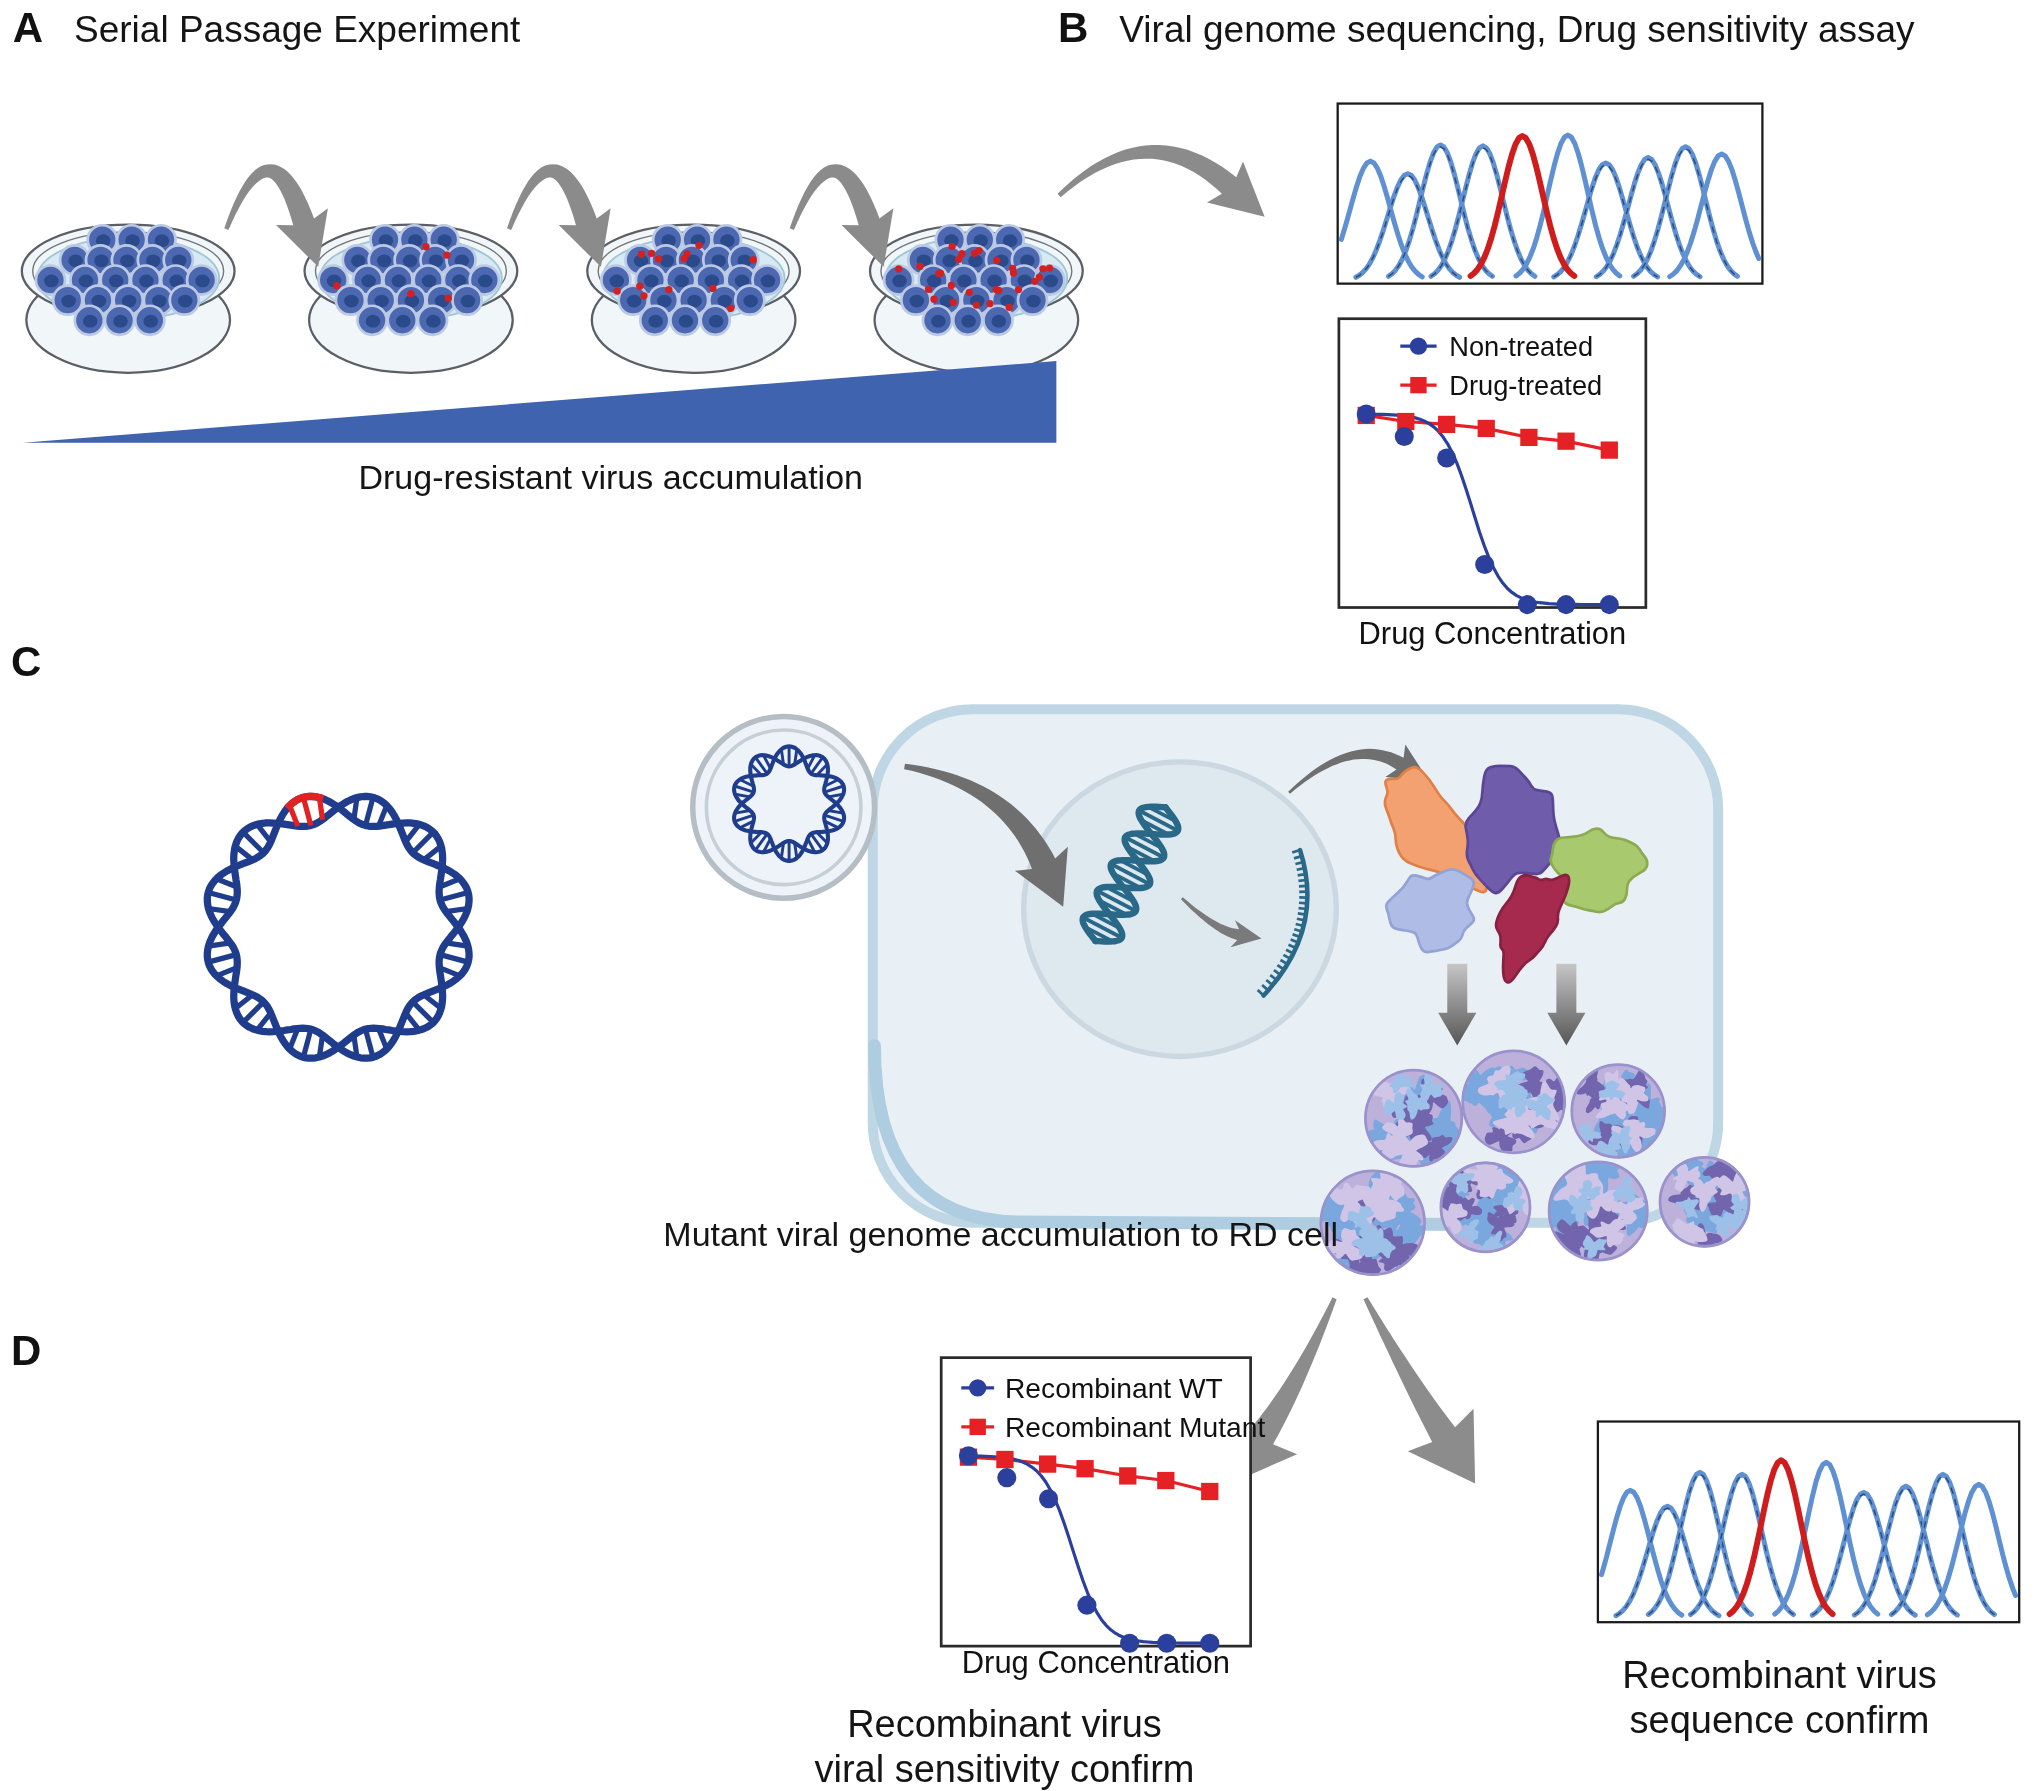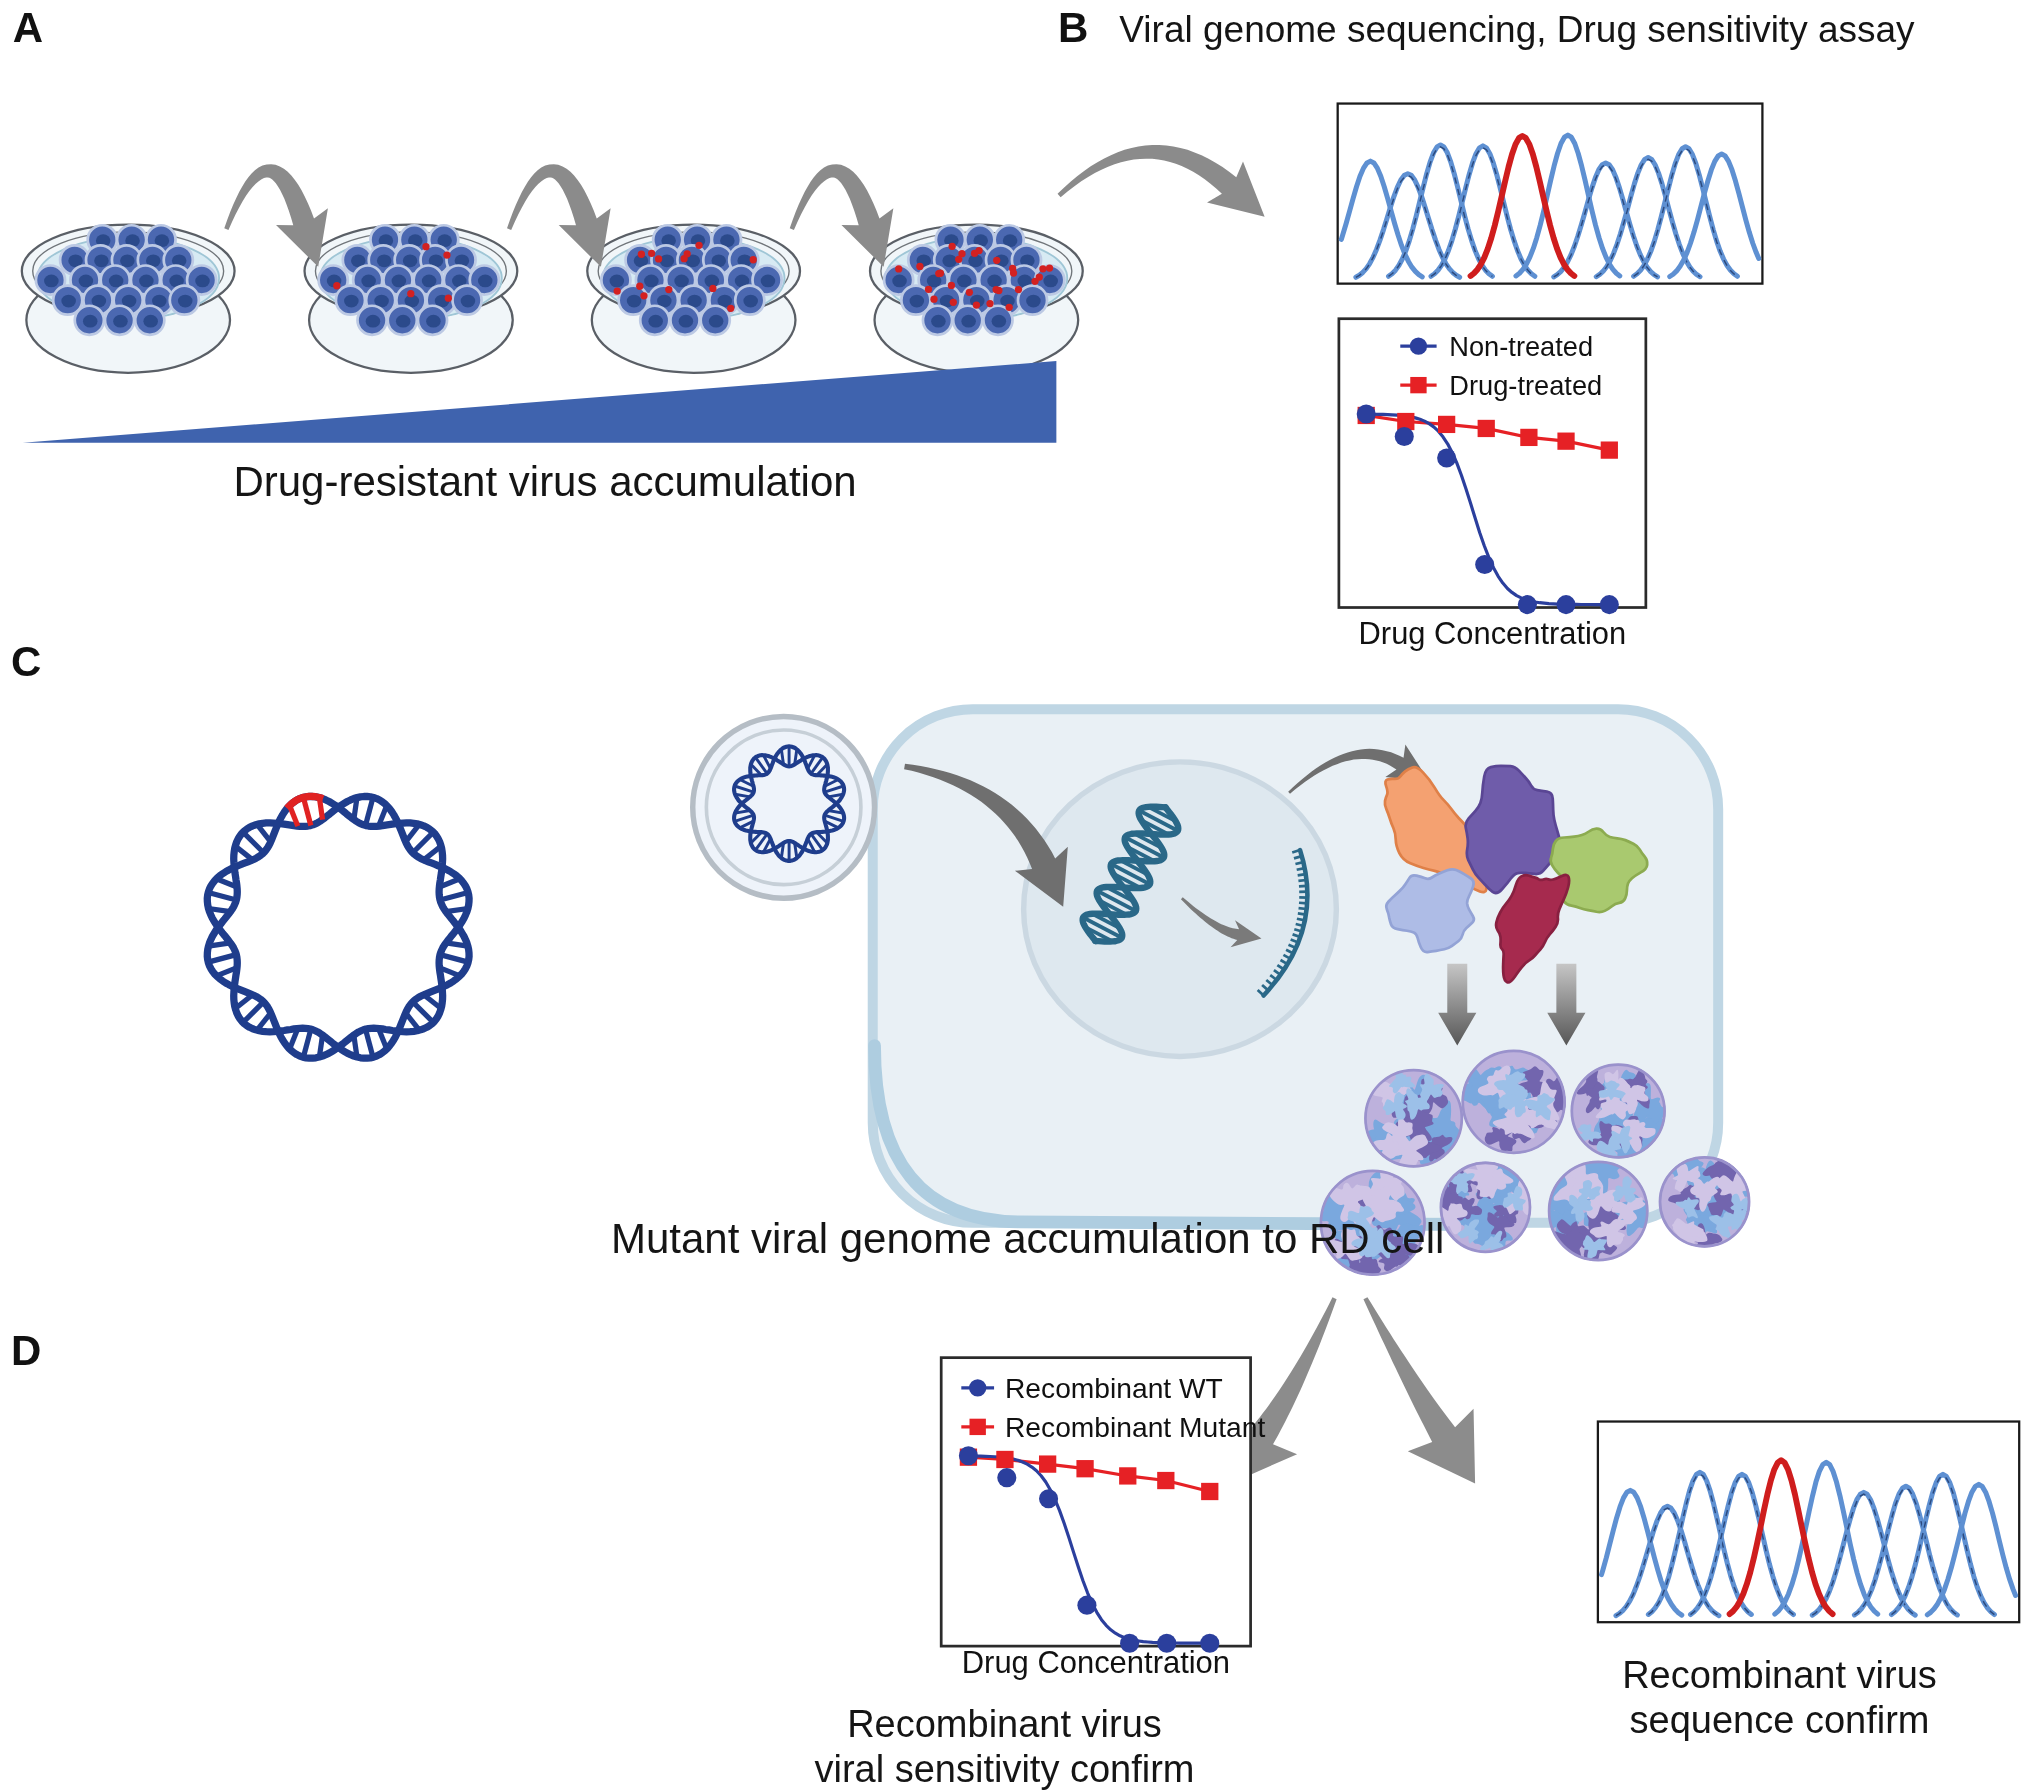--- a/index.html
+++ b/index.html
@@ -3,21 +3,21 @@
 <meta charset="utf-8">
 <style>
   html,body{margin:0;padding:0;background:#ffffff;}
   #canvas{position:relative;width:2040px;height:1791px;background:#ffffff;overflow:hidden;
           font-family:"Liberation Sans", sans-serif;color:#111;}
   #artwork{position:absolute;left:0;top:0;}
   .chart{position:absolute;}
   .hdr{position:absolute;display:flex;align-items:baseline;gap:31px;white-space:nowrap;}
   .plett{font-size:42px;font-weight:bold;color:#111;}
   .ptitle{font-size:37px;color:#151515;}
-  .cap{position:absolute;text-align:center;font-size:42px;color:#151515;white-space:nowrap;}
+  .cap{position:absolute;text-align:right;font-size:34px;color:#151515;white-space:nowrap;}
   .capbig{position:absolute;text-align:center;font-size:38px;line-height:1.18;color:#151515;}
   svg text{font-family:"Liberation Sans", sans-serif;}
 </style>
 </head>
 <body>
 
 <div id="canvas">
 
   <svg id="artwork" width="2040" height="1791" viewBox="0 0 2244 1970">
     <defs>
@@ -783,20 +783,21 @@
       <path d="M 297.5 229.0 L 301.3 226.3 L 305.0 222.4 L 308.8 217.1 L 312.6 210.2 L 316.4 201.4 L 320.2 190.6 L 323.9 177.9 L 327.7 163.8 L 331.5 148.6 L 335.3 133.3 L 339.1 118.7 L 342.8 105.9 L 346.6 95.9 L 350.4 89.5 L 354.2 87.3 L 358.0 89.5 L 361.7 95.9 L 365.5 105.9 L 369.3 118.7 L 373.1 133.3 L 376.9 148.6 L 380.6 163.8 L 384.4 177.9 L 388.2 190.6 L 392.0 201.4 L 395.8 210.2 L 399.5 217.1 L 403.3 222.4 L 407.1 226.3 L 410.9 229.0" fill="none" stroke="#5e90d2" stroke-width="5.5" stroke-linecap="round" stroke-linejoin="round"></path>
       <path d="M 297.5 229.1 L 301.3 226.4 L 305.0 222.6 L 308.8 217.4 L 312.6 210.5 L 316.4 201.8 L 320.2 191.2 L 323.9 178.7 L 327.7 164.7 L 331.5 149.8 L 335.3 134.6 L 339.1 120.3 L 342.8 107.6 L 346.6 97.8 L 350.4 91.5 L 354.2 89.3 L 358.0 91.5 L 361.7 97.8 L 365.5 107.6 L 369.3 120.3 L 373.1 134.6 L 376.9 149.8 L 380.6 164.7 L 384.4 178.7 L 388.2 191.2 L 392.0 201.8 L 395.8 210.5 L 399.5 217.4 L 403.3 222.6 L 407.1 226.4 L 410.9 229.1" fill="none" stroke="#2c4a7e" stroke-width="1.6" stroke-dasharray="7 6"></path>
       <path d="M 338.3 228.6 L 342.1 225.6 L 345.9 221.4 L 349.7 215.6 L 353.4 208.0 L 357.2 198.4 L 361.0 186.6 L 364.8 172.9 L 368.6 157.4 L 372.3 140.9 L 376.1 124.2 L 379.9 108.3 L 383.7 94.3 L 387.5 83.4 L 391.2 76.5 L 395.0 74.1 L 398.8 76.5 L 402.6 83.4 L 406.4 94.3 L 410.1 108.3 L 413.9 124.2 L 417.7 140.9 L 421.5 157.4 L 425.3 172.9 L 429.0 186.6 L 432.8 198.4 L 436.6 208.0 L 440.4 215.6 L 444.2 221.4 L 447.9 225.6 L 451.7 228.6" fill="none" stroke="#5e90d2" stroke-width="5.5" stroke-linecap="round" stroke-linejoin="round"></path>
       <path d="M 338.3 228.6 L 342.1 225.7 L 345.9 221.5 L 349.7 215.8 L 353.4 208.4 L 357.2 198.8 L 361.0 187.2 L 364.8 173.6 L 368.6 158.4 L 372.3 142.1 L 376.1 125.5 L 379.9 109.8 L 383.7 96.1 L 387.5 85.3 L 391.2 78.4 L 395.0 76.1 L 398.8 78.4 L 402.6 85.3 L 406.4 96.1 L 410.1 109.8 L 413.9 125.5 L 417.7 142.1 L 421.5 158.4 L 425.3 173.6 L 429.0 187.2 L 432.8 198.8 L 436.6 208.4 L 440.4 215.8 L 444.2 221.5 L 447.9 225.7 L 451.7 228.6" fill="none" stroke="#2c4a7e" stroke-width="1.6" stroke-dasharray="7 6"></path>
       <path d="M 377.8 228.9 L 381.5 226.2 L 385.3 222.2 L 389.1 216.9 L 392.9 209.8 L 396.7 200.9 L 400.4 189.9 L 404.2 177.1 L 408.0 162.7 L 411.8 147.3 L 415.6 131.7 L 419.3 116.9 L 423.1 104.0 L 426.9 93.8 L 430.7 87.4 L 434.5 85.1 L 438.2 87.4 L 442.0 93.8 L 445.8 104.0 L 449.6 116.9 L 453.4 131.7 L 457.1 147.3 L 460.9 162.7 L 464.7 177.1 L 468.5 189.9 L 472.3 200.9 L 475.0 207.6 L 475.0 207.6 L 475.0 207.6 L 475.0 207.6 L 475.0 207.6" fill="none" stroke="#5e90d2" stroke-width="5.5" stroke-linecap="round" stroke-linejoin="round"></path>
       <path d="M 160.1 228.0 L 163.9 224.8 L 167.7 220.2 L 171.5 213.8 L 175.3 205.5 L 179.0 195.0 L 182.8 182.1 L 186.6 166.9 L 190.4 150.0 L 194.2 131.9 L 197.9 113.5 L 201.7 96.1 L 205.5 80.8 L 209.3 68.8 L 213.1 61.2 L 216.8 58.6 L 220.6 61.2 L 224.4 68.8 L 228.2 80.8 L 232.0 96.1 L 235.7 113.5 L 239.5 131.9 L 243.3 150.0 L 247.1 166.9 L 250.9 182.1 L 254.6 195.0 L 258.4 205.5 L 262.2 213.8 L 266.0 220.2 L 269.8 224.8 L 273.5 228.0" fill="none" stroke="#cf1d1d" stroke-width="6.5" stroke-linecap="round" stroke-linejoin="round"></path>
     </svg>
 
   <div class="hdr" style="left:12.7px;top:3.6px">
     <span class="plett">A</span>
+    <span class="ptitle">Serial Passage Experiment</span>
   </div>
   <div class="hdr" style="left:1058px;top:3.6px">
     <span class="plett">B</span>
     <span class="ptitle">Viral genome sequencing, Drug sensitivity assay</span>
   </div>
   <div class="hdr" style="left:11px;top:638px">
     <span class="plett">C</span>
   </div>
   <div class="hdr" style="left:11px;top:1327px">
     <span class="plett">D</span>

